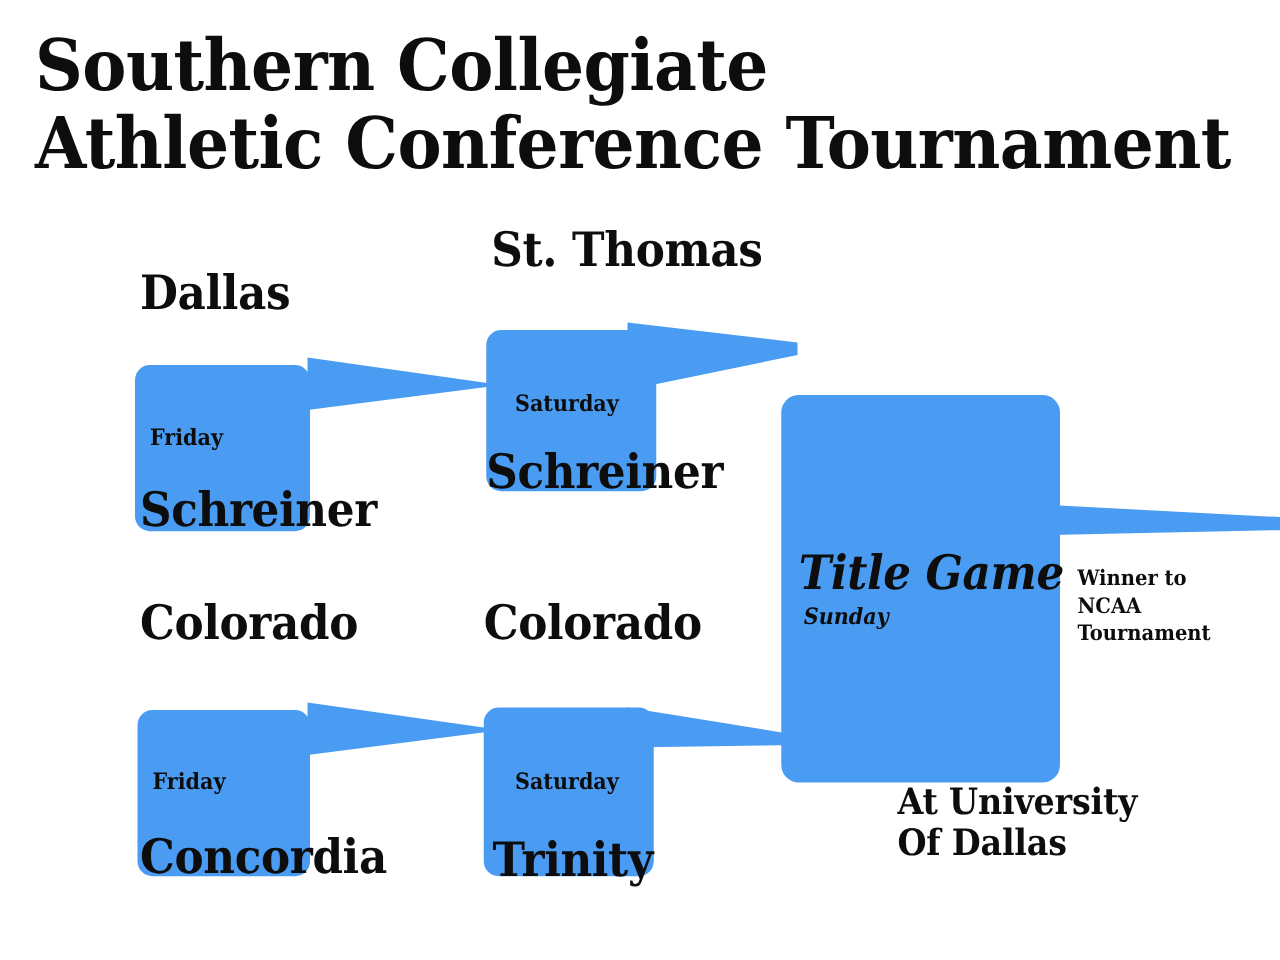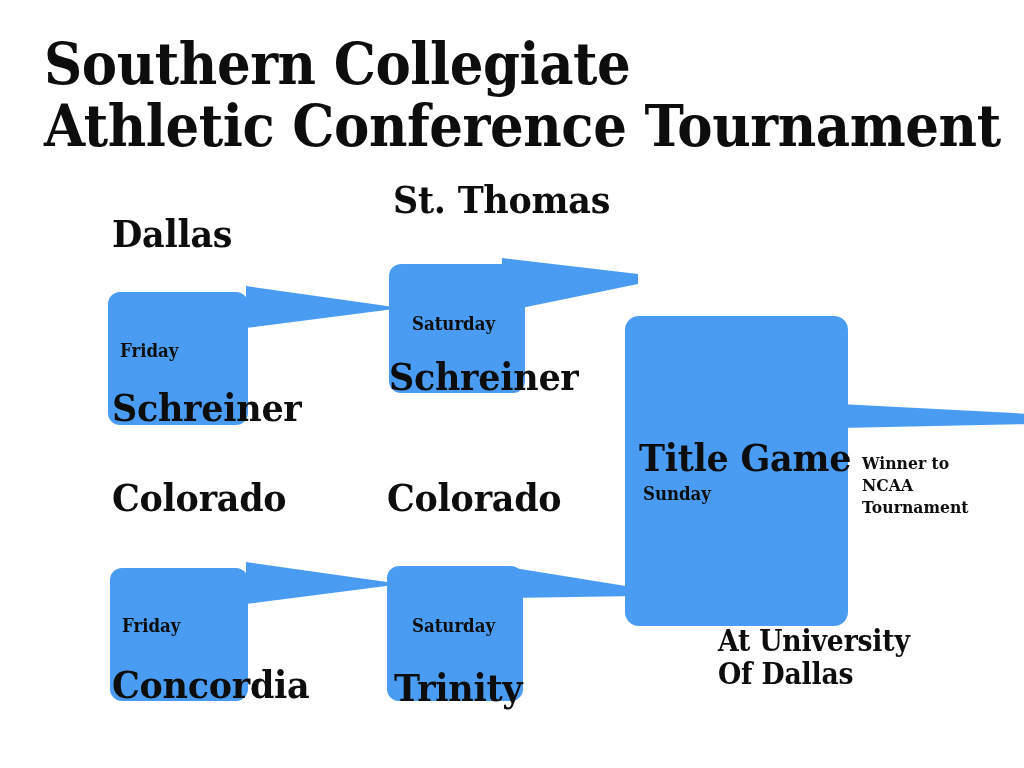--- a/index.html
+++ b/index.html
@@ -15,24 +15,23 @@
     position: relative;
     width: 1024px;
     height: 768px;
     background: #ffffff;
     overflow: hidden;
   }
 
   
   .title-block {
     position: absolute;
-    left: 44px;
+    left: 28px;
     top: 22px;
     width: 960px;
-    margin-top: 11px;
   }
   .title-line {
     font-family: "DejaVu Serif", serif;
     font-weight: bold;
     font-size: 57px;
     line-height: 62px;
     color: #0d0d0d;
     letter-spacing: -0.5px;
     transform: scaleX(0.93);
     transform-origin: left center;
@@ -180,21 +179,21 @@
   <div class="team" style="left:389px; top:357px;">Schreiner</div>
 
   <div class="team" style="left:387px; top:478px;">Colorado</div>
 
   <div class="box" style="left:387px; top:525px; width:136px; height:135px;">
     <div class="day-label" style="left:25px; top:50px;">Saturday</div>
   </div>
 
   <div class="team" style="left:394px; top:668px;">Trinity</div>
 
-  <div class="box final" style="left:625px; top:275px; width:223px; height:310px;">
+  <div class="box final" style="left:625px; top:275px; width:223px; height:310px;font-style:italic;">
     <div class="final-title" style="left:14px; top:121px;">Title Game</div>
     <div class="day-label" style="left:18px; top:168px;">Sunday</div>
   </div>
 
   <div>
     <div class="note" style="left:862px; top:452px;">Winner to</div>
     <div class="note" style="left:862px; top:474px;">NCAA</div>
     <div class="note" style="left:862px; top:496px;">Tournament</div>
   </div>
 

